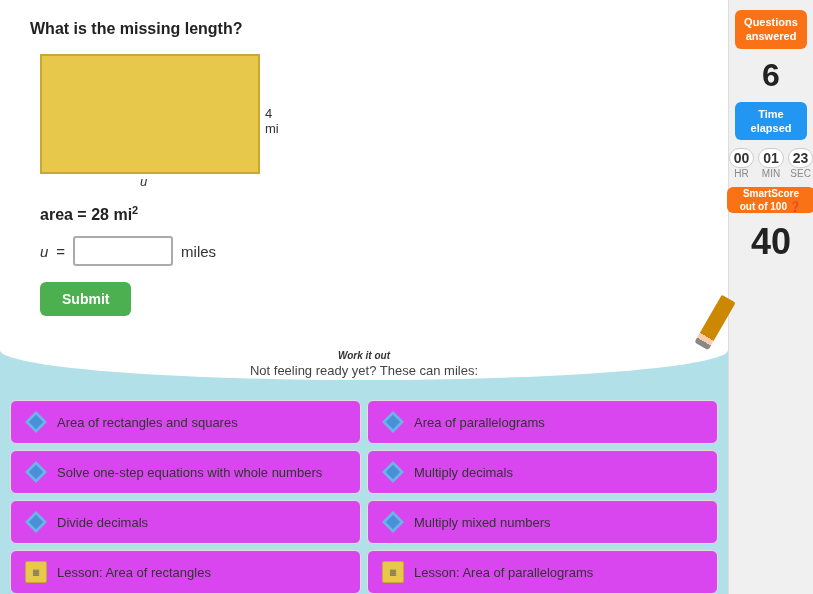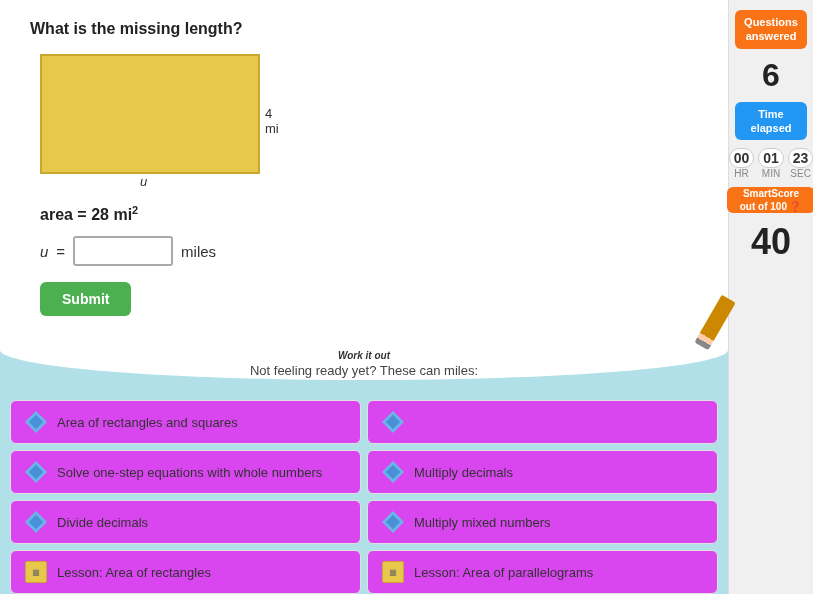--- a/index.html
+++ b/index.html
@@ -338,20 +338,21 @@
   <div class="help-item">
     <div class="diamond-icon">
       <div class="diamond-icon-inner"></div>
     </div>
     <span>Area of rectangles and squares</span>
   </div>
   <div class="help-item">
     <div class="diamond-icon">
       <div class="diamond-icon-inner"></div>
     </div>
+    <span>Area of parallelograms</span>
   </div>
 
   <div class="help-item">
     <div class="diamond-icon">
       <div class="diamond-icon-inner"></div>
     </div>
     <span>Solve one-step equations with whole numbers</span>
   </div>
   <div class="help-item">
     <div class="diamond-icon">

